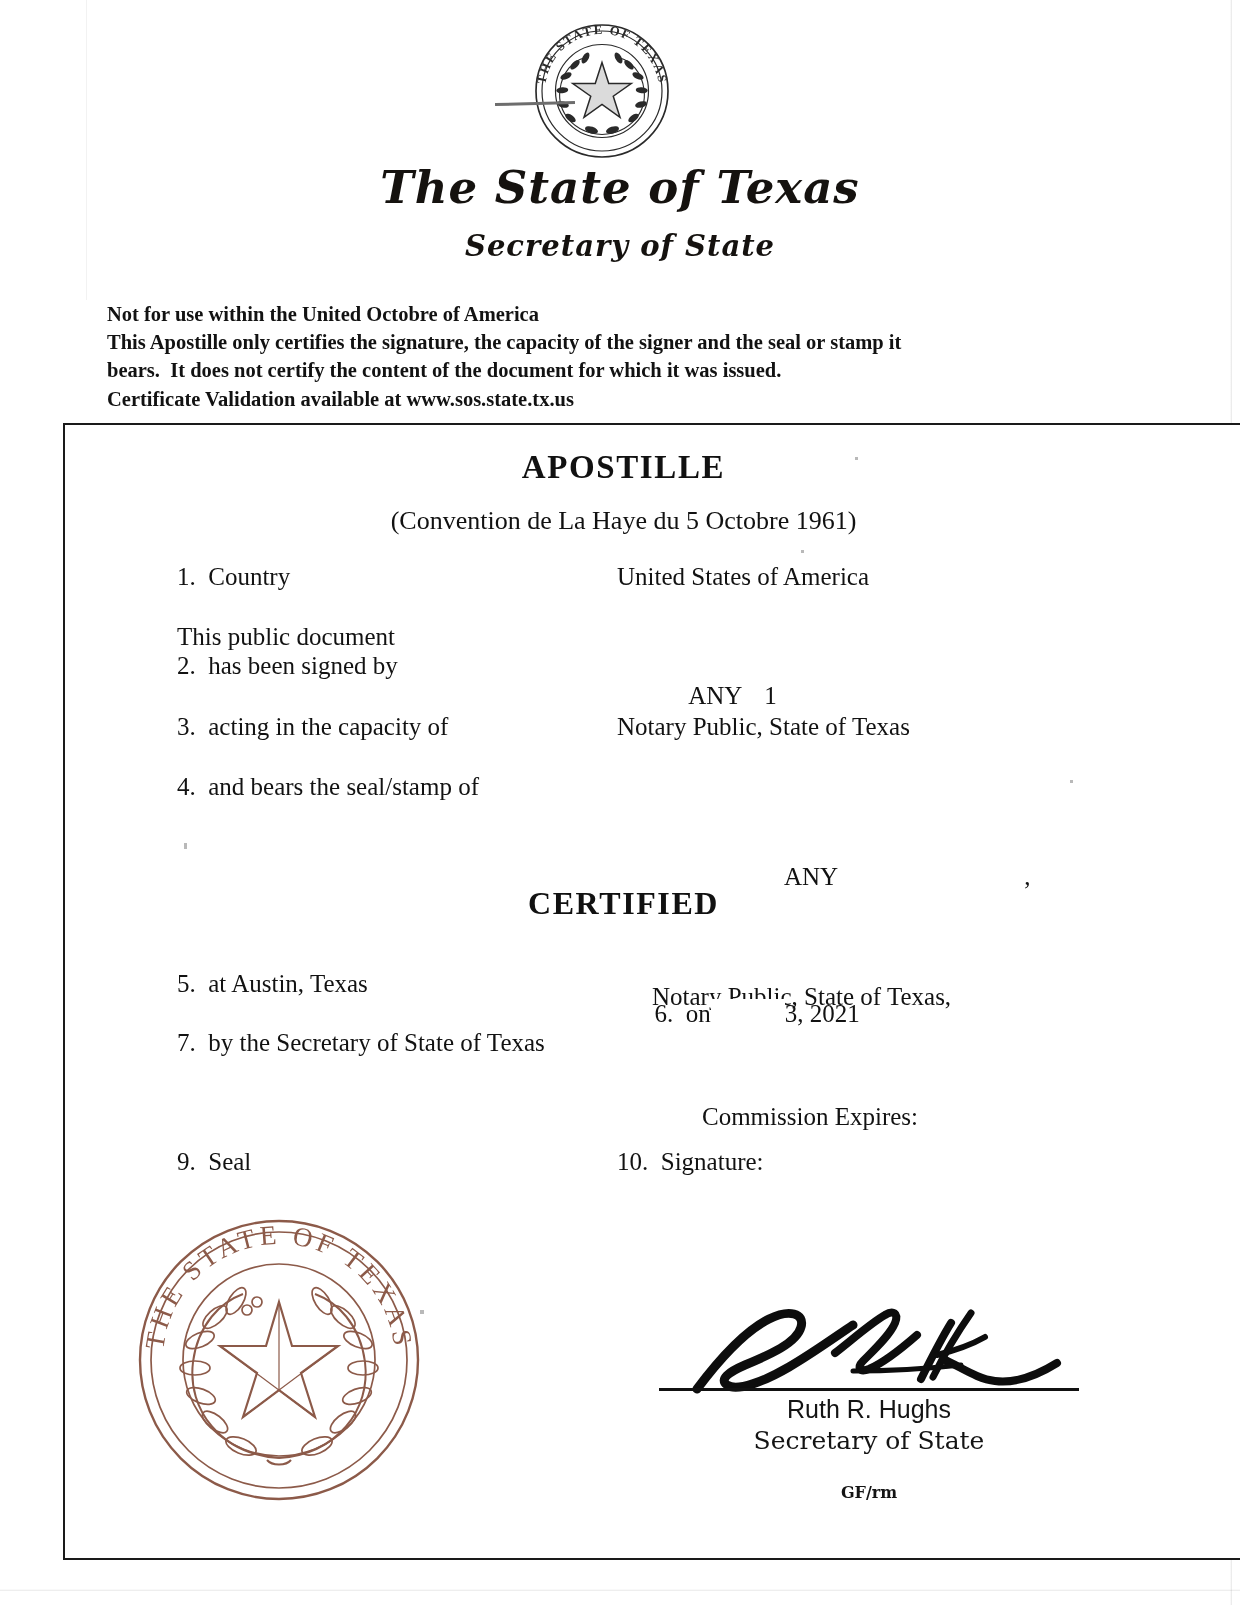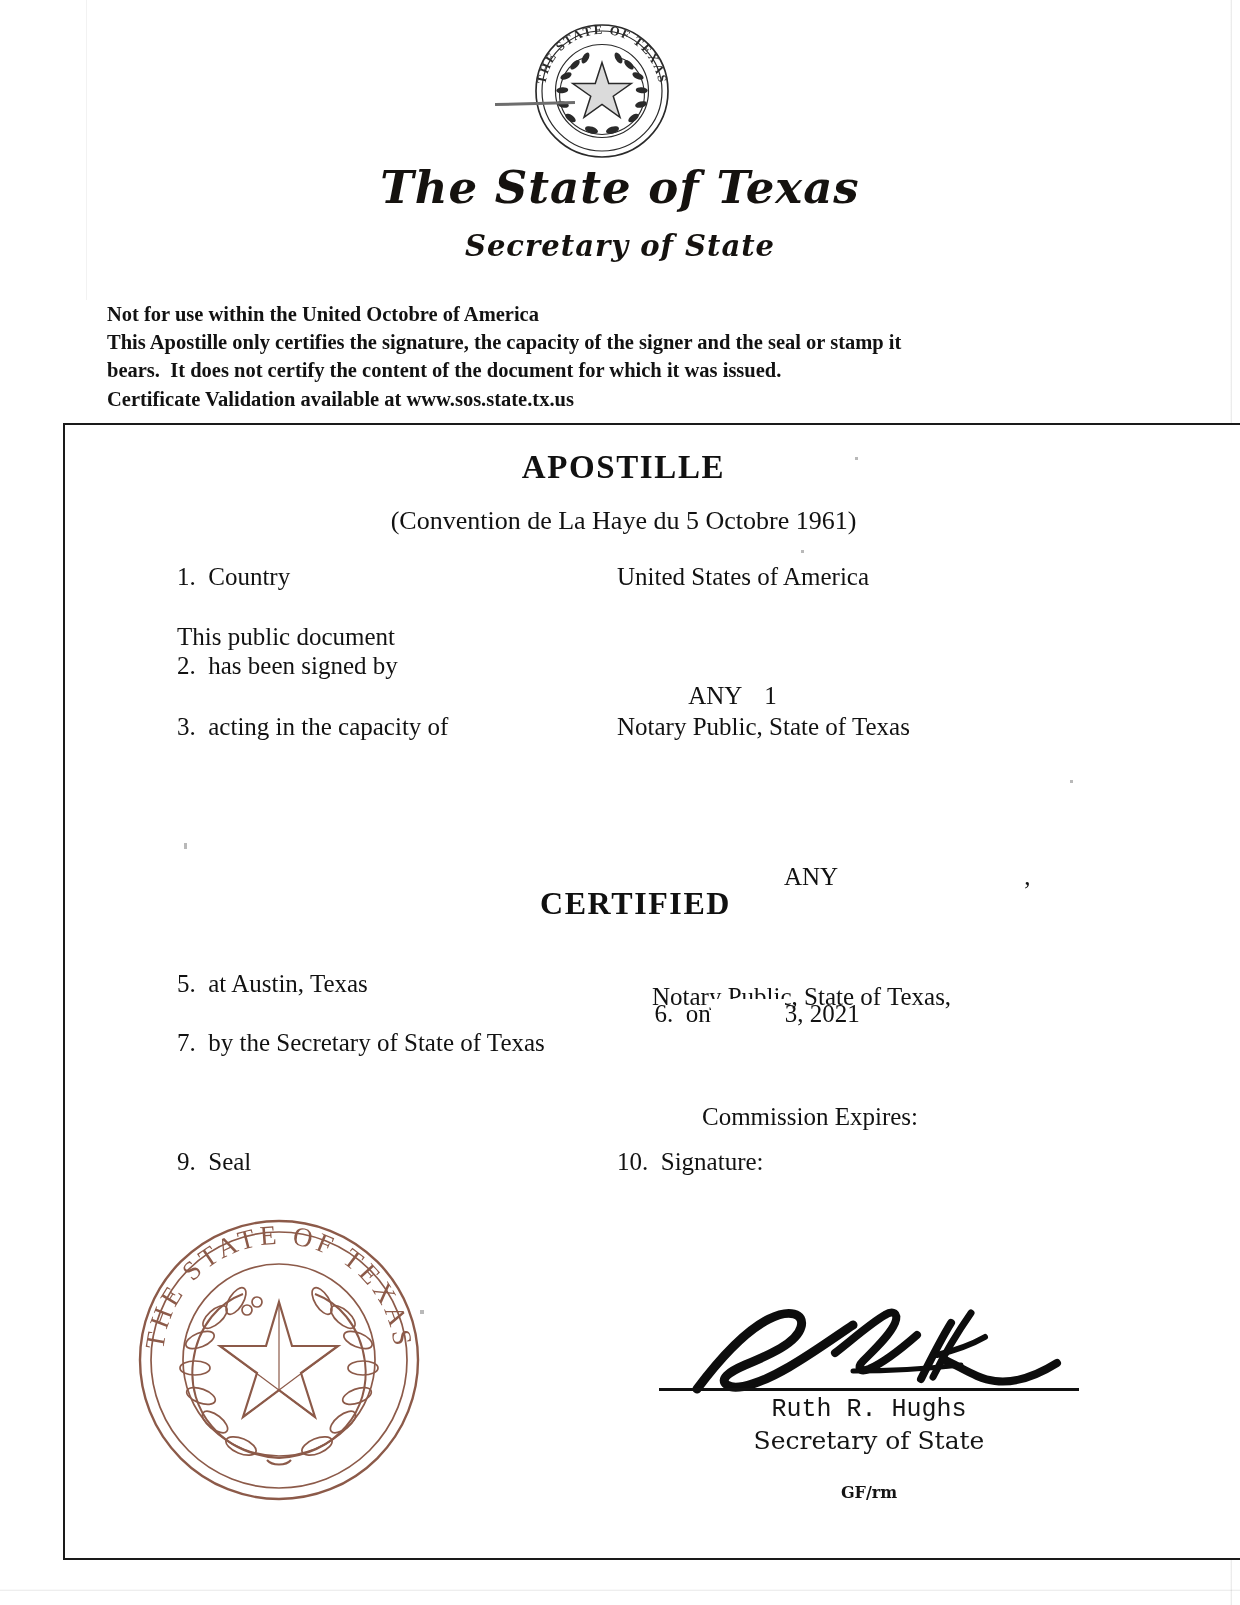--- a/index.html
+++ b/index.html
@@ -128,21 +128,20 @@
     left: 0; top: 81px; width: 1117px;
     font-size: 26px;
     font-weight: normal;
   }
   #certified-heading {
     position: absolute;
     left: 0; top: 460px; width: 1117px;
     font-size: 32px;
     font-weight: bold;
     letter-spacing: 1.6px;
-    margin-left: 12px;
   }
 
   
   .fld {
     position: absolute;
     font-size: 25px;
     font-weight: normal;
     line-height: 29.5px;
     color: #121212;
     white-space: pre;
@@ -193,21 +192,21 @@
     left: 594px;
     top: 963px;
     width: 420px;
     height: 2.5px;
     background: #111111;
   }
   #signer-name {
     position: absolute;
     left: 594px; top: 969px; width: 420px;
     text-align: center;
-    font-family: Liberation Mono, monospace;
+    font-family: Liberation Sans, sans-serif;
     font-size: 25px;
     line-height: 31px;
     color: #141414;
   }
   #signer-role {
     position: absolute;
     left: 594px; top: 1000px; width: 420px;
     text-align: center;
     font-family: "DejaVu Serif", "Liberation Serif", serif;
     font-size: 25px;
@@ -297,20 +296,21 @@
     <div class="fld lbl-col row-intro">This public document</div>
 
     <div class="fld lbl-col row-2-label">2.  has been signed by</div>
     <div class="fld row-2-value">
       <span>ANY</span><span class="redacted" style="width:22px">&nbsp;</span><span>1</span>
     </div>
 
     <div class="fld lbl-col row-3-label">3.  acting in the capacity of</div>
     <div class="fld val-col row-3-value">Notary Public, State of Texas</div>
 
+    <div class="fld lbl-col row-4-label">4.  and bears the seal/stamp of</div>
     <div class="fld row-4-value">
       <div>
         <span style="padding-left:82px">ANY</span><span class="redacted" style="width:186px">&nbsp;</span><span>,</span>
       </div>
       <div>Notary Public, State of Texas,</div>
       <div>
         <span>Commission Expires:</span><span class="redacted" style="width:120px">&nbsp;</span>
       </div>
     </div>
 

